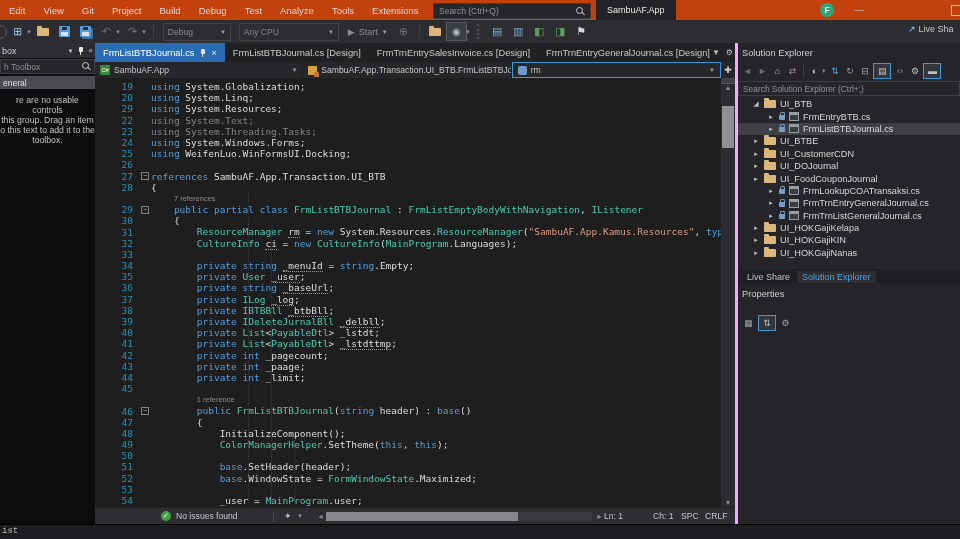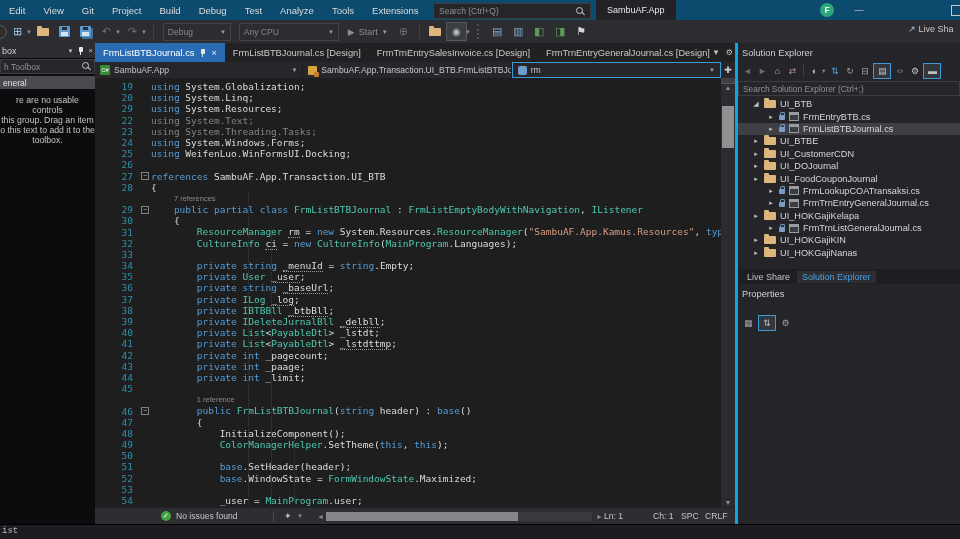--- a/index.html
+++ b/index.html
@@ -1,19 +1,19 @@
 <!DOCTYPE html>
 <html><head>
 <meta charset="utf-8">
 <style>
   html,body{margin:0;padding:0;}
   body{width:960px;height:539px;position:relative;background:#1e1e1e;overflow:hidden;
        font-family:"Liberation Sans",sans-serif;-webkit-font-smoothing:antialiased;color:#ccc;}
   
-  .menubar{position:absolute;left:0;top:0;width:960px;height:20px;background:#0c4a6e;display:flex;align-items:center;}
+  .menubar{position:absolute;left:0;top:0;width:960px;height:20px;background:#c2410c;display:flex;align-items:center;}
   .menu-items{display:flex;height:100%;align-items:center;}
   .menu-item{font-size:9.5px;color:#dcdcdc;padding:0 9px;height:100%;display:flex;align-items:center;cursor:default;}
   .search-box{position:absolute;left:433px;top:3px;width:146px;height:14px;background:#26262a;border:1px solid #3c3c41;
       display:flex;align-items:center;justify-content:space-between;padding:0 5px;font-size:8.5px;color:#8f9194;}
   .app-title{position:absolute;left:596px;top:0;height:20px;background:#232327;color:#e8e8e8;font-size:9px;
       display:flex;align-items:center;padding:0 11px;}
   .avatar{position:absolute;left:820px;top:3px;width:14px;height:14px;border-radius:50%;background:#2aa879;color:#fff;
       font-size:8.5px;display:flex;align-items:center;justify-content:center;font-weight:bold;}
   .win-min{position:absolute;left:846px;top:0;width:26px;height:20px;color:#c8c8c8;font-size:9px;display:flex;align-items:center;justify-content:center;}
   .win-max-partial{position:absolute;right:-5px;top:5px;width:12px;height:9px;border:1px solid #c8c8c8;}
@@ -25,21 +25,21 @@
   .tb-sep{width:1px;height:15px;background:#3f3f46;margin:0 5px;}
   .tb-dotsep{width:3px;height:15px;border-left:2px dotted #515155;margin:0 5px;}
   .tb-combo{height:16px;border:1px solid #434347;background:#2d2d31;color:#87898c;font-size:8.5px;
       display:flex;align-items:center;justify-content:space-between;padding:0 4px;margin:0 4px;}
   .tb-start{display:flex;align-items:center;color:#8a8d90;font-size:9px;margin:0 5px;gap:4px;}
   .tb-boxed{border:1px solid #55585c;background:#3a3d41;width:19px;height:17px;display:flex;align-items:center;justify-content:center;font-size:10px;}
   .live-share{position:absolute;right:0;top:24px;display:flex;align-items:center;gap:3px;color:#c8c8c8;font-size:9px;width:52px;overflow:hidden;}
   .ls-arrow{color:#9cc3e5;font-size:9px;}
   .half-circle{width:12px;height:12px;border-radius:50%;border:1.5px solid #5a5d60;margin-left:-7px;}
   
-  .main{position:absolute;left:0;top:43px;right:0;bottom:14px;background:#0ea5e9;text-decoration:underline;}
+  .main{position:absolute;left:0;top:43px;right:0;bottom:14px;background:#f0abfc;text-decoration:underline;}
   
   .toolbox{position:absolute;left:0;top:0;width:95px;height:100%;background:#0c0c0e;}
   .tbx-title{height:15px;background:#2d2d31;display:flex;align-items:center;font-size:9px;color:#d0d0d0;padding:0 2px;justify-content:space-between;}
   .tbx-title .icons{display:flex;align-items:center;gap:4px;color:#c0c0c0;font-size:8px;}
   .tbx-search{height:13px;background:#26262a;border:1px solid #3c3c41;display:flex;align-items:center;justify-content:space-between;
       font-size:8.5px;color:#8f9194;padding:0 3px;margin-top:1px;}
   .tbx-header{height:13px;background:#4a4a50;color:#e4e4e4;font-size:8.5px;display:flex;align-items:center;padding:0 3px;margin-top:2px;}
   .tbx-empty{margin-top:6px;color:#c4c4c4;font-size:8.7px;line-height:10px;text-align:center;}
   
   .editor{position:absolute;left:95px;top:0;width:640px;height:100%;background:#1e1e1e;}
@@ -414,30 +414,30 @@
           <span class="lock-ico"></span>
           <span class="form-ico"></span>
           <span>FrmLookupCOATransaksi.cs</span>
         </div>
         <div class="trow" style="padding-left: 29px;">
           <span class="tarrow">▸</span>
           <span class="lock-ico"></span>
           <span class="form-ico"></span>
           <span>FrmTrnEntryGeneralJournal.cs</span>
         </div>
-        <div class="trow" style="padding-left: 14px;">
-          <span class="tarrow">▸</span>
-          <span class="fold-ico"></span>
-          <span>UI_HOKGajiKelapa</span>
-        </div>
         <div class="trow" style="padding-left: 29px;">
           <span class="tarrow">▸</span>
           <span class="lock-ico"></span>
           <span class="form-ico"></span>
           <span>FrmTrnListGeneralJournal.cs</span>
+        </div>
+        <div class="trow" style="padding-left: 14px;">
+          <span class="tarrow">▸</span>
+          <span class="fold-ico"></span>
+          <span>UI_HOKGajiKelapa</span>
         </div>
         <div class="trow" style="padding-left: 14px;">
           <span class="tarrow">▸</span>
           <span class="fold-ico"></span>
           <span>UI_HOKGajiKIN</span>
         </div>
         <div class="trow" style="padding-left: 14px;">
           <span class="tarrow">▸</span>
           <span class="fold-ico"></span>
           <span>UI_HOKGajiNanas</span>

